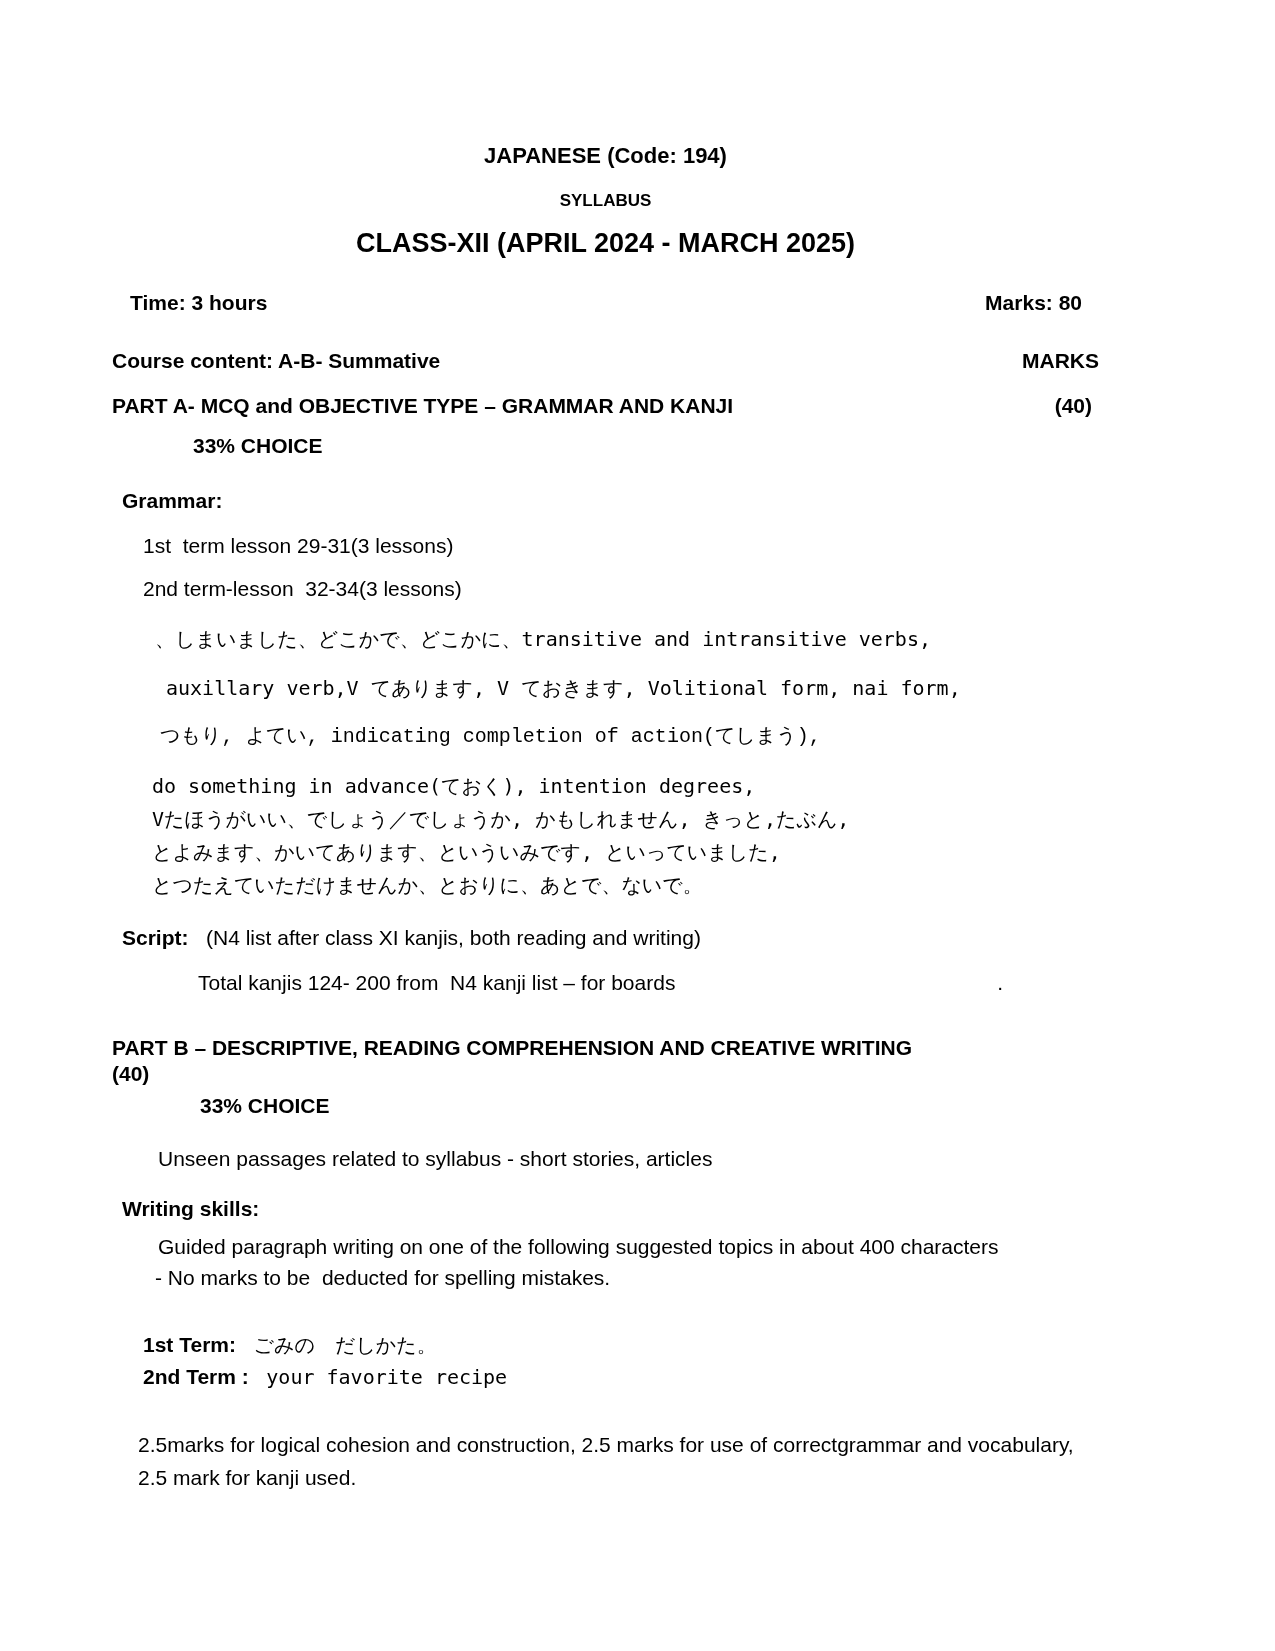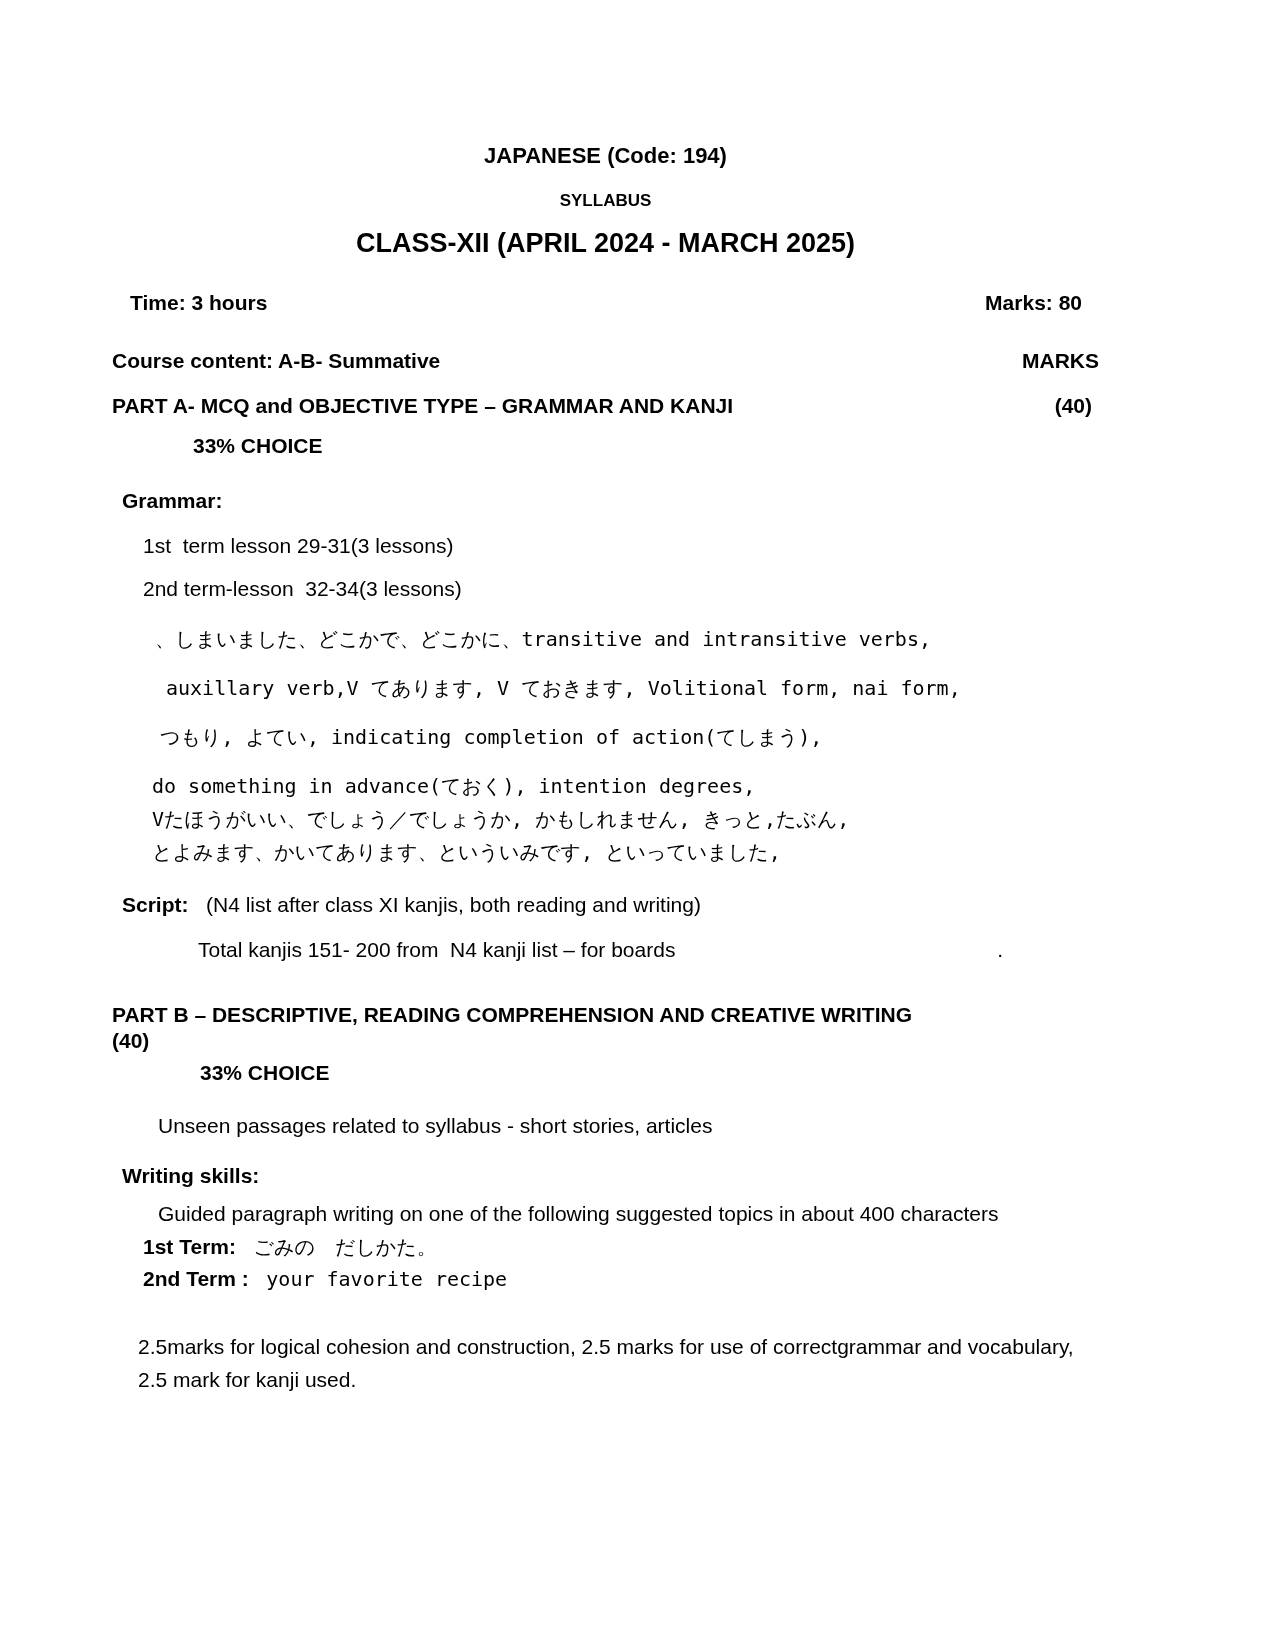--- a/index.html
+++ b/index.html
@@ -43,21 +43,21 @@
 
   .jp {
     font-family: "DejaVu Sans Mono", "DejaVu Serif", serif;
     font-size: 20px;
   }
   .jp-block { margin: 0 0 25px 40px; }
   .jp-line { line-height: 30px; margin-bottom: 3px; }
   .jp-line.sp { margin-bottom: 19px; }
   .jp-line.i1 { padding-left: 3px; }
   .jp-line.i2 { padding-left: 14px; }
-  .jp-line.i3 { padding-left: 8px; }
+  .jp-line.i3 { padding-left: 8px; font-family: Liberation Mono, monospace; }
 
   .script-row { margin: 0 0 19px 10px; line-height: 26px; }
   .script-row .lbl { font-weight: bold; }
   .kanji-row { display: flex; margin: 0 0 39px 86px; line-height: 26px; }
   .kanji-row .dot { margin-left: auto; margin-right: 96px; }
 
   .reading-h { font-weight: bold; margin: 0 0 11px 10px; line-height: 26px; }
   .reading-d { margin: 0 0 24px 46px; line-height: 26px; }
   .writing-h { font-weight: bold; margin: 0 0 11px 10px; line-height: 26px; }
   .writing-d1 { margin: 12px 0 5px 46px; line-height: 26px; }
@@ -101,43 +101,45 @@
   <div class="term-line pre">1st  term lesson 29-31(3 lessons)</div>
   <div class="term-line-2 pre">2nd term-lesson  32-34(3 lessons)</div>
 
   <div class="jp-block jp">
     <div class="jp-line sp i1 pre">、しまいました、どこかで、どこかに、transitive and intransitive verbs,</div>
     <div class="jp-line sp i2 pre">auxillary verb,V てあります, V ておきます, Volitional form, nai form,</div>
     <div class="jp-line sp i3 pre">つもり, よてい, indicating completion of action(てしまう),</div>
     <div class="jp-line pre">do something in advance(ておく), intention degrees,</div>
     <div class="jp-line pre">Vたほうがいい、でしょう／でしょうか, かもしれません, きっと,たぶん,</div>
     <div class="jp-line pre">とよみます、かいてあります、といういみです, といっていました,</div>
+    <div class="jp-line pre">とつたえていただけませんか、とおりに、あとで、ないで。</div>
   </div>
 
   <div class="script-row">
     <span class="lbl pre">Script:  </span>
     <span class="pre">(N4 list after class XI kanjis, both reading and writing)</span>
   </div>
 
   <div class="kanji-row">
-    <span class="pre">Total kanjis 151- 200 from  N4 kanji list – for boards</span>
+    <span class="pre">Total kanjis 124- 200 from  N4 kanji list – for boards</span>
     <span class="dot pre">.</span>
   </div>
 
   <div class="row row-partb">
     <span class="pre">PART B – DESCRIPTIVE, READING COMPREHENSION AND CREATIVE WRITING</span>
     <span class="right pre">(40)</span>
   </div>
 
   <div class="choice-b pre">33% CHOICE</div>
 
   <div class="reading-d pre">Unseen passages related to syllabus - short stories, articles</div>
 
   <div class="writing-h pre">Writing skills:</div>
   <div class="writing-d1 pre">Guided paragraph writing on one of the following suggested topics in about 400 characters</div>
+  <div class="writing-d2 pre">- No marks to be  deducted for spelling mistakes.</div>
 
   <div class="termb">
     <span class="lbl pre">1st Term:  </span>
     <span class="jp pre">ごみの　だしかた。</span>
   </div>
   <div class="termb termb-2">
     <span class="lbl pre">2nd Term :  </span>
     <span class="jp pre">your favorite recipe</span>
   </div>
 

